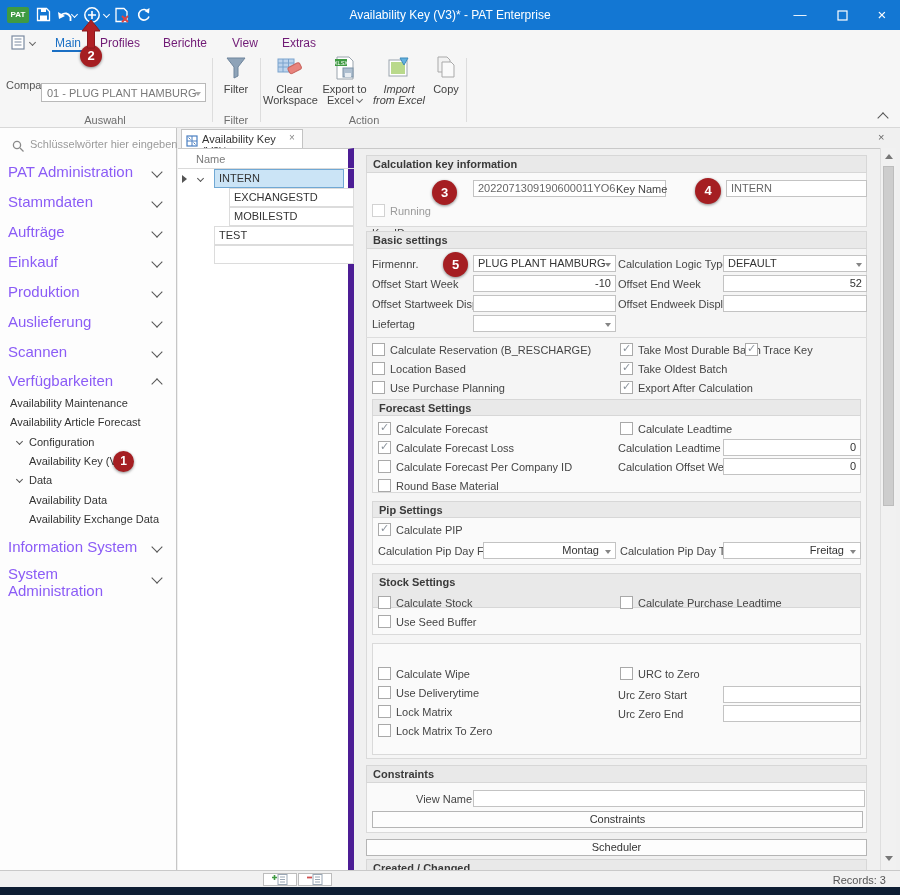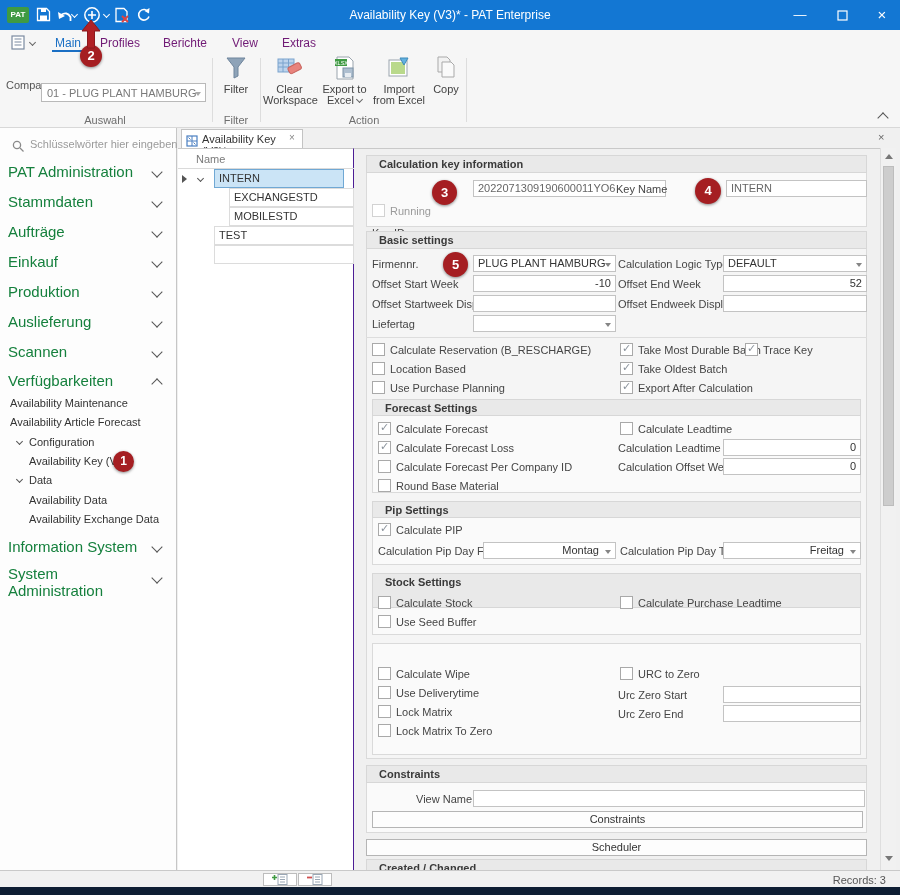--- a/index.html
+++ b/index.html
@@ -15,34 +15,34 @@
   .rtab{position:absolute;top:6px;font-size:12px;color:#701a75;cursor:default;}
   .rtab.active{color:#1a6fc4;}
   .runderline{position:absolute;height:2px;background:#1a6fc4;}
   .gsep{position:absolute;top:28px;width:1px;height:64px;background:#dddddd;}
   .rbtn{position:absolute;top:26px;text-align:center;font-size:11px;color:#444;}
   .rbtn .cap{margin-top:2px;line-height:11px;}
   .glabel{position:absolute;top:84px;font-size:11px;color:#6e6e6e;text-align:center;}
   .combo-outer{position:absolute;box-sizing:border-box;border:1px solid #b9b9b9;background:#fff;}
   
   .sidebar{position:absolute;left:0;top:128px;width:177px;height:742px;background:#fdfdfd;border-right:1px solid #c6c6c6;box-sizing:border-box;}
-  .navhdr{position:absolute;left:8px;font-size:15px;color:#15803d;white-space:nowrap;}
+  .navhdr{position:absolute;left:8px;font-size:15px;color:#8b5cf6;white-space:nowrap;}
   .navitem{position:absolute;font-size:11px;color:#333;white-space:nowrap;}
   .chv{position:absolute;width:7px;height:7px;border-right:1.6px solid #555;border-bottom:1.6px solid #555;transform:rotate(45deg);}
   .chv.up{transform:rotate(-135deg);}
   .chv.sm{width:4px;height:4px;border-width:1.4px;}
   
   .tabbar{position:absolute;left:178px;top:128px;width:722px;height:20px;background:#f0f0f0;}
   .doctab{position:absolute;left:3px;top:1px;width:122px;height:19px;background:#fff;border:1px solid #c3c3c3;border-bottom:none;box-sizing:border-box;}
-  .treepanel{position:absolute;left:178px;top:148px;width:176px;height:722px;background:#fff;border-right:1px solid #4c1d95;border-top:1px solid #c9c9c9;box-sizing:border-box;}
+  .treepanel{position:absolute;left:178px;top:148px;width:176px;height:722px;background:#fff;border-right:6px solid #4c1d95;border-top:1px solid #c9c9c9;box-sizing:border-box;}
   .cell{position:absolute;box-sizing:border-box;border:1px solid #dcdcdc;background:#fff;font-size:11px;color:#333;line-height:17px;padding:0 4px;white-space:nowrap;overflow:hidden;}
   .cell.sel{background:#cbe4f6;border-color:#70a8d4;}
   
   .formarea{position:absolute;left:354px;top:148px;width:526px;height:722px;background:#f0f0f0;border-top:1px solid #c9c9c9;box-sizing:border-box;overflow:hidden;}
-  .sechdr{position:absolute;box-sizing:border-box;background:#e9e9e9;border:1px solid #d7d7d7;font-size:11px;font-weight:bold;color:#3a3a3a;padding:2px 12px;white-space:nowrap;overflow:hidden;}
+  .sechdr{position:absolute;box-sizing:border-box;background:#e9e9e9;border:1px solid #d7d7d7;font-size:11px;font-weight:bold;color:#3a3a3a;padding:2px 6px;white-space:nowrap;overflow:hidden;}
   .panel{position:absolute;box-sizing:border-box;background:#fafafa;border:1px solid #dadada;}
   .flabel{position:absolute;font-size:11px;color:#454545;white-space:nowrap;}
   .fld{position:absolute;height:17px;box-sizing:border-box;border:1px solid #c3c3c3;background:#fff;font-size:11px;color:#333;line-height:15px;padding:0 4px;white-space:nowrap;overflow:hidden;}
   .fld.ro{color:#666;}
   .fld.num{text-align:right;}
   .fld.rt{text-align:right;padding-right:16px;}
   .tri{position:absolute;right:4px;top:7px;width:0;height:0;border-left:3px solid transparent;border-right:3px solid transparent;border-top:4px solid #858585;}
   .cbwrap{position:absolute;display:flex;align-items:center;gap:5px;}
   .cbbox{width:13px;height:13px;box-sizing:border-box;border:1px solid #a9a9a9;background:#fff;position:relative;flex:0 0 auto;}
   .cbbox.on::after{content:"\2713";position:absolute;left:1px;top:-2px;font-size:11px;color:#8a929b;}
@@ -157,21 +157,21 @@
     <div class="rbtn" style="left:318px;width:53px;">
       <svg width="24" height="24">
           <path d="M4 1 h12 l4 4 v18 h-16 z" fill="#fff" stroke="#9aa4ad"></path>
           <rect x="2" y="3" width="12" height="7" fill="#3f9a43"></rect>
           <text x="8" y="9" font-size="5.5" fill="#fff" text-anchor="middle" font-family="Liberation Sans, sans-serif">XLSX</text>
           <rect x="10" y="12" width="10" height="9" fill="#aebfd0" stroke="#7e94a8"></rect>
           <rect x="12" y="17" width="6" height="4" fill="#e8edf2"></rect>
         </svg>
       <div class="cap"><span>Export to Excel</span> <span class="chv sm" style="position:relative;display:inline-block;border-color:#666;top:-2px;"></span></div>
     </div>
-    <div class="rbtn" style="left:373px;width:52px;">
+    <div class="rbtn" style="left:373px;width:52px;font-style:italic;">
       <svg width="24" height="24">
           <rect x="2" y="4" width="18" height="16" fill="#fff" stroke="#9aa4ad"></rect>
           <rect x="4" y="6" width="14" height="12" fill="#b9d98b"></rect>
           <path d="M13 2 L21 2 L17 9 Z" fill="#62b1e0" stroke="#3f8cba"></path>
         </svg>
       <div class="cap">Import from Excel</div>
     </div>
     <div class="rbtn" style="left:428px;width:36px;">
       <svg width="22" height="24">
           <path d="M3 1 h9 l3 3 v12 h-12 z" fill="#f2f2f2" stroke="#a9a9a9"></path>

